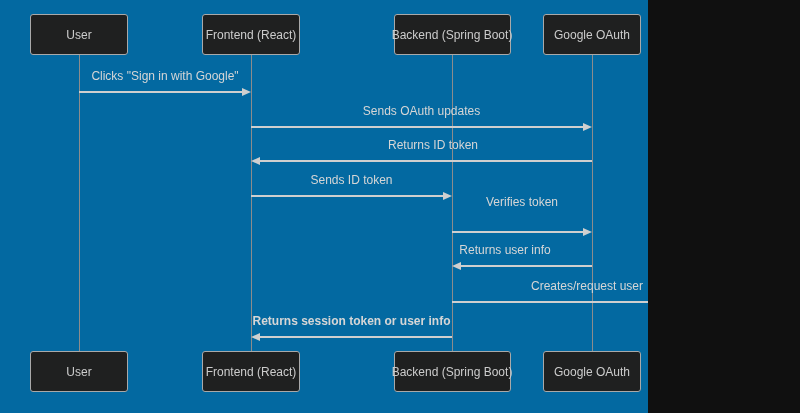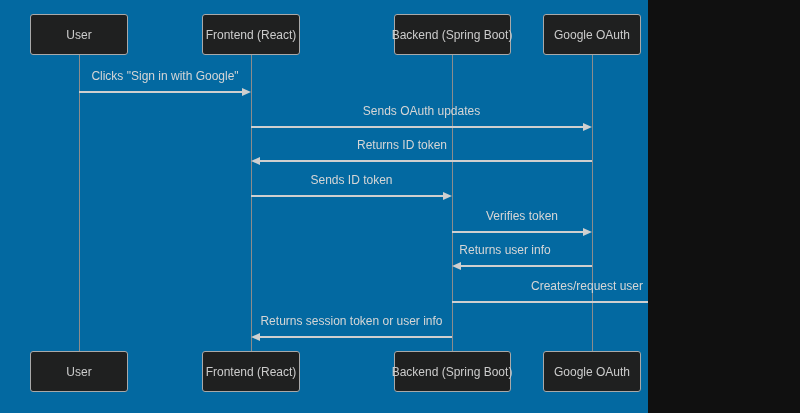--- a/index.html
+++ b/index.html
@@ -95,31 +95,31 @@
     </div>
     <div class="actor-box" style="left: 673px; top: 351px; width: 98px;">
       <div>MySQL</div>
     </div>
     <div class="msg-label" style="left: 165px; top: 69px;">Clicks "Sign in with Google"</div>
     <div class="msg-line" style="top: 91px; left: 79px; width: 163px;"></div>
     <div class="arrowhead right" style="top: 88px; left: 242px;"></div>
     <div class="msg-label" style="left: 421.5px; top: 104px;">Sends OAuth updates</div>
     <div class="msg-line" style="top: 126px; left: 251px; width: 332px;"></div>
     <div class="arrowhead right" style="top: 123px; left: 583px;"></div>
-    <div class="msg-label" style="left: 402px; top: 138px;">Returns ID token</div>
+    <div class="msg-label" style="left: 433px; top: 138px;">Returns ID token</div>
     <div class="msg-line" style="top: 160px; left: 260px; width: 332px;"></div>
     <div class="arrowhead left" style="top: 157px; left: 251px;"></div>
     <div class="msg-label" style="left: 351.5px; top: 173px;">Sends ID token</div>
     <div class="msg-line" style="top: 195px; left: 251px; width: 192px;"></div>
     <div class="arrowhead right" style="top: 192px; left: 443px;"></div>
-    <div class="msg-label" style="left: 522px; top: 209px;">Verifies token</div>
+    <div class="msg-label" style="left: 522px; top: 195px;">Verifies token</div>
     <div class="msg-line" style="top: 231px; left: 452px; width: 131px;"></div>
     <div class="arrowhead right" style="top: 228px; left: 583px;"></div>
     <div class="msg-label" style="left: 505px; top: 243px;">Returns user info</div>
     <div class="msg-line" style="top: 265px; left: 461px; width: 131px;"></div>
     <div class="arrowhead left" style="top: 262px; left: 452px;"></div>
     <div class="msg-label" style="left: 587px; top: 279px;">Creates/request user</div>
     <div class="msg-line" style="top: 301px; left: 452px; width: 261px;"></div>
     <div class="arrowhead right" style="top: 298px; left: 713px;"></div>
-    <div class="msg-label" style="left: 351.5px; top: 314px;">Returns session token or user info</div>
+    <div class="msg-label" style="left: 351.5px; top: 314px; font-weight: bold;">Returns session token or user info</div>
     <div class="msg-line" style="top: 336px; left: 260px; width: 192px;"></div>
     <div class="arrowhead left" style="top: 333px; left: 251px;"></div>
   </div>
 
 </body></html>

